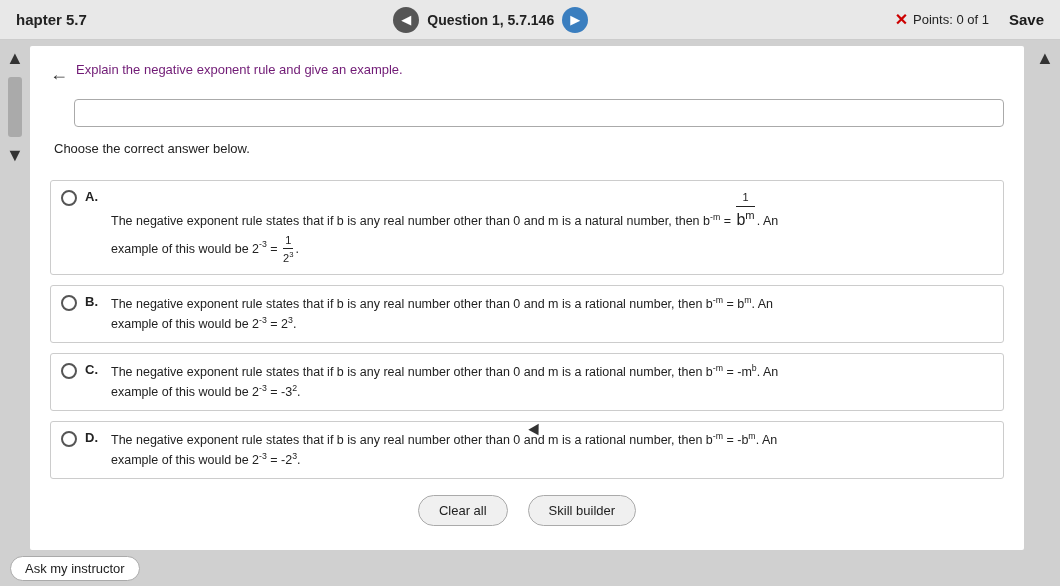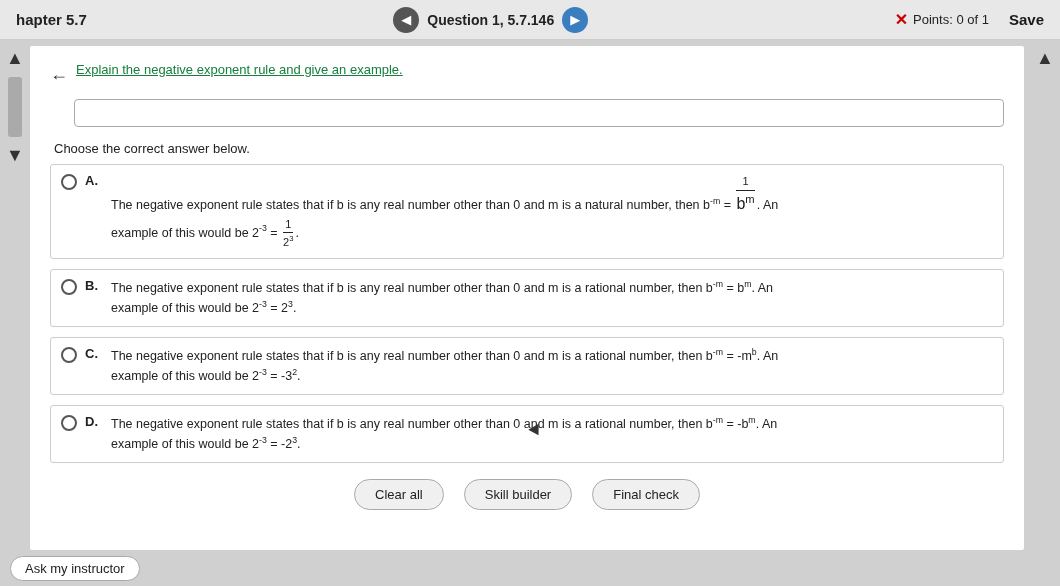--- a/index.html
+++ b/index.html
@@ -138,37 +138,36 @@
       margin-bottom: 14px;
     }
     .back-arrow {
       font-size: 18px;
       cursor: pointer;
       color: #333;
       margin-top: 2px;
     }
     .question-text {
       font-size: 13px;
-      color: #15803d;
-      text-decoration: underline;
+      color: #701a75;
     }
 
     
     .text-input-area {
       border: 1px solid #aaa;
       border-radius: 4px;
       height: 28px;
       margin: 0 0 14px 24px;
       background: white;
     }
 
     .choose-label {
       font-size: 13px;
       color: #222;
-      margin-bottom: 8px;
+      margin-bottom: 24px;
       margin-left: 4px;
     }
 
     
     .answer-choice {
       display: flex;
       align-items: flex-start;
       gap: 8px;
       margin-bottom: 10px;
       padding: 8px 10px;
@@ -330,21 +329,20 @@
       <span class="choice-label">D.</span>
       <div class="choice-text">
         The negative exponent rule states that if b is any real number other than 0 and m is a rational number, then b<sup>-m</sup> = -b<sup>m</sup>. An<br>
         example of this would be 2<sup>-3</sup> = -2<sup>3</sup>.
       </div>
     </div>
 
     <div class="bottom-buttons">
       <button class="bottom-btn">Clear all</button>
       <button class="bottom-btn skill">Skill builder</button>
-      <button class="bottom-btn">Final check</button>
     </div>
 
     <div class="cursor"></div>
   </div>
 
   <div class="right-panel">
     <span style="font-size:18px; cursor:pointer; color:#333;">▲</span>
   </div>
 
 </div>

